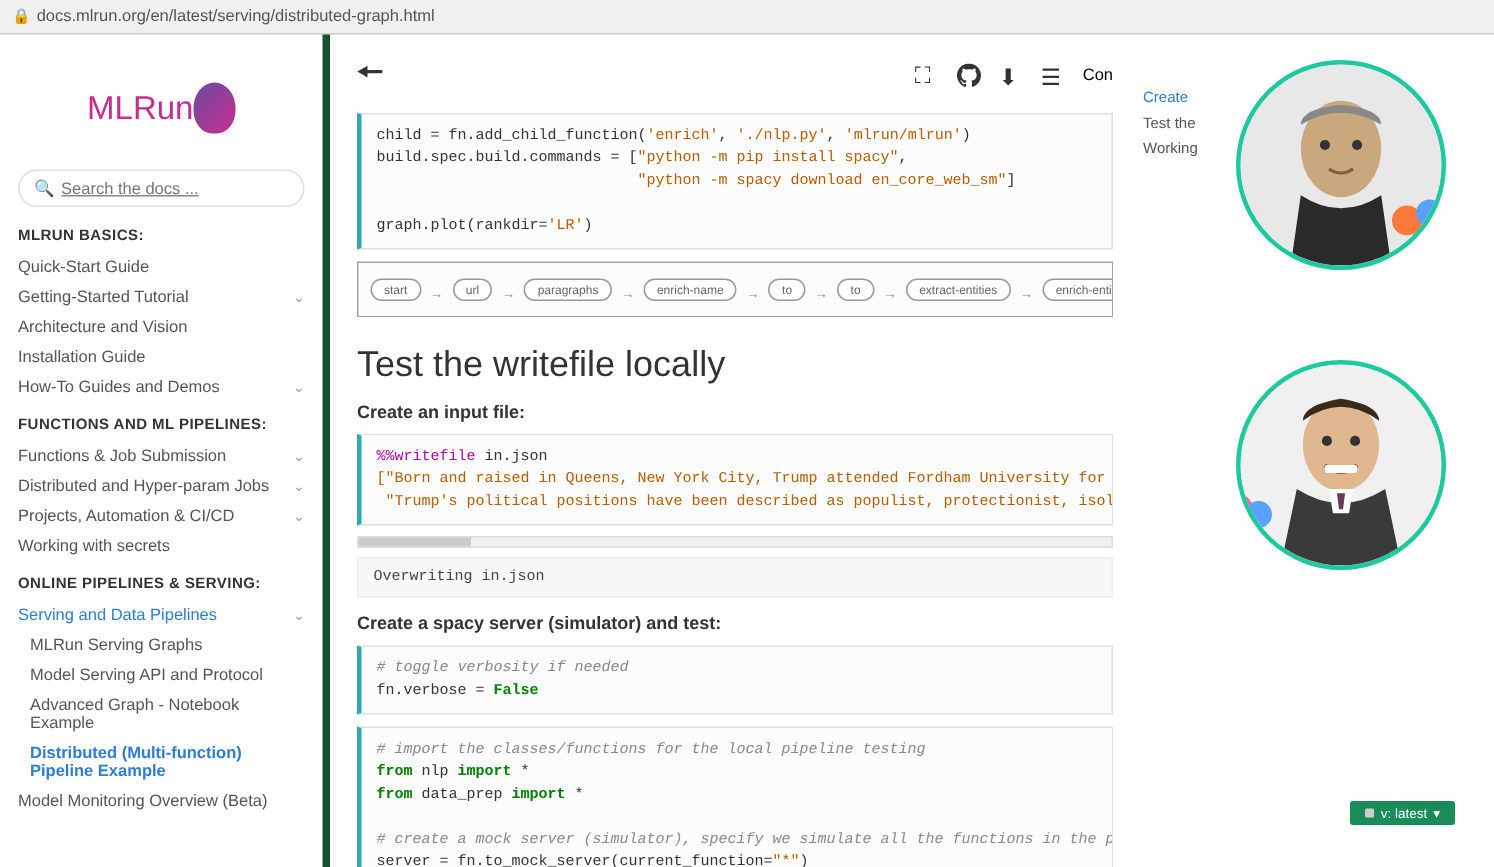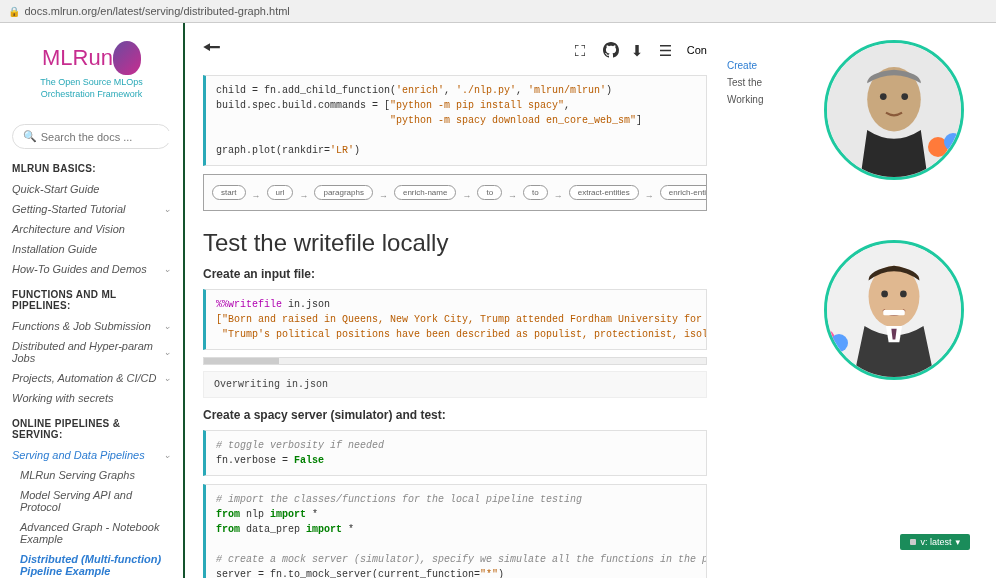--- a/index.html
+++ b/index.html
@@ -3,32 +3,32 @@
   <meta charset="utf-8">
   <style>
     * { margin: 0; padding: 0; box-sizing: border-box; }
     body { font-family: -apple-system, BlinkMacSystemFont, "Segoe UI", Arial, sans-serif; background: #fff; width: 996px; height: 578px; overflow: hidden; position: relative; }
     
     .url-bar { height: 23px; background: #f0f0f0; border-bottom: 1px solid #ccc; padding: 3px 8px; font-size: 11px; color: #555; display: flex; align-items: center; }
     .url-bar-lock { margin-right: 4px; font-size: 10px; }
     
     .main-container { display: flex; height: calc(578px - 23px); }
     
-    .sidebar { width: 185px; padding: 10px 12px; border-right: 2px solid #14532d; overflow-y: auto; }
+    .sidebar { width: 220px; padding: 24px 12px; border-right: 5px solid #14532d; overflow-y: auto; }
     .logo-area { text-align: center; padding: 8px 0 14px; }
     .logo-text { font-size: 22px; font-weight: 400; color: #c72d8f; display: inline-block; vertical-align: middle; }
     .logo-icon { display: inline-block; width: 28px; height: 34px; vertical-align: middle; background: linear-gradient(135deg, #6b4ba0, #c72d8f); border-radius: 50% 50% 45% 45%; position: relative; }
     .tagline { font-size: 9px; color: #2aa9b8; text-align: center; line-height: 1.3; margin-top: 2px; }
     
     .search-box { display: flex; align-items: center; border: 1px solid #ddd; border-radius: 14px; padding: 5px 10px; margin: 10px 0 14px; }
-    .search-box input { border: none; outline: none; font-size: 11px; flex: 1; color: #888; }
+    .search-box input { border: none; outline: none; font-size: 11px; flex: 1; color: #888; text-decoration: underline; }
     .search-icon { font-size: 11px; color: #888; margin-right: 4px; }
     
     .nav-section-title { font-size: 10px; font-weight: 700; color: #333; margin: 10px 0 5px; letter-spacing: 0.3px; }
-    .nav-item { font-size: 11px; color: #555; padding: 4px 0; display: flex; justify-content: space-between; align-items: center; cursor: pointer; font-style: italic; }
+    .nav-item { font-size: 11px; color: #555; padding: 4px 0; display: flex; justify-content: space-between; align-items: center; cursor: pointer; }
     .nav-item.active { color: #2d7dd2; font-weight: 500; }
     .nav-item.active-bold { color: #2d7dd2; font-weight: 600; }
     .nav-item.sub { padding-left: 8px; }
     .caret { font-size: 9px; color: #999; }
     
     .content { flex: 1; padding: 10px 18px; overflow-y: auto; position: relative; max-width: 540px; }
     
     .topbar { display: flex; align-items: center; justify-content: space-between; margin-bottom: 8px; }
     .back-arrow { font-size: 20px; font-weight: bold; cursor: pointer; color: #333; }
     .topbar-icons { display: flex; gap: 12px; align-items: center; }
@@ -74,23 +74,20 @@
 <div class="url-bar">
   <span class="url-bar-lock">🔒</span>
   <span>docs.mlrun.org/en/latest/serving/distributed-graph.html</span>
 </div>
 
 <div class="main-container">
 
   <div class="sidebar">
     <div class="logo-area">
       <span class="logo-text">MLRun</span><span class="logo-icon"></span>
-      <div class="tagline">
-        <span>The Open Source MLOps</span><br><span>Orchestration Framework</span>
-      </div>
     </div>
 
     <div class="search-box">
       <span class="search-icon">🔍</span>
       <input type="text" placeholder="Search the docs ..." style="">
     </div>
 
     <div class="nav-section-title">MLRUN BASICS:</div>
     <div class="nav-item">
         <span>Quick-Start Guide</span>

